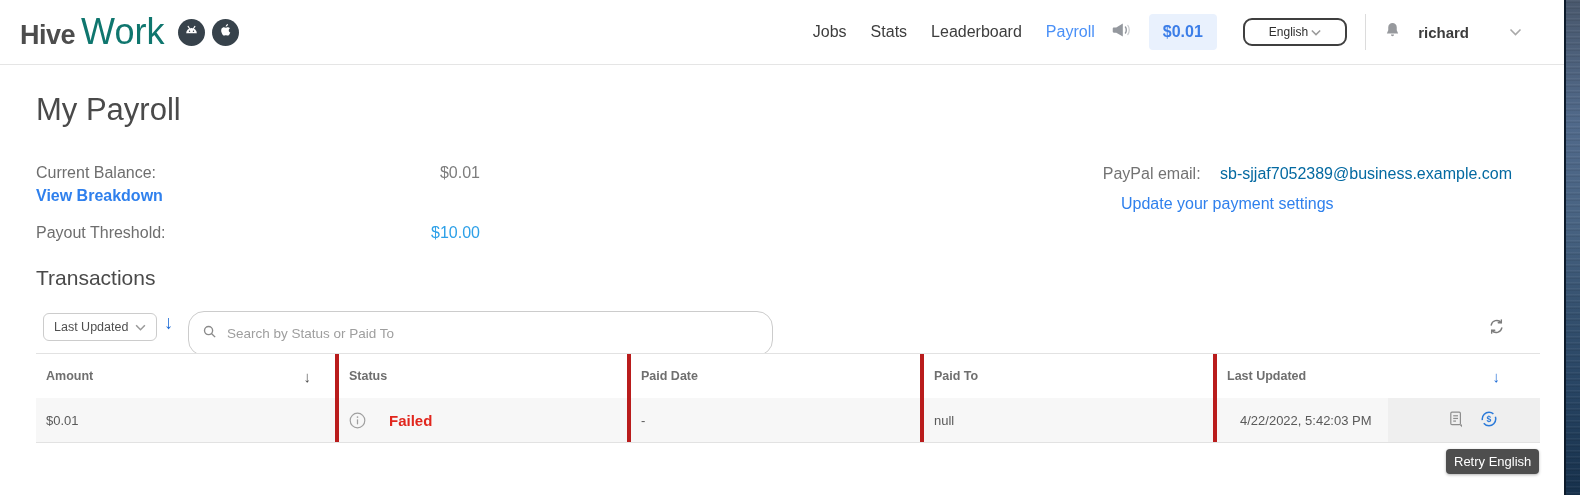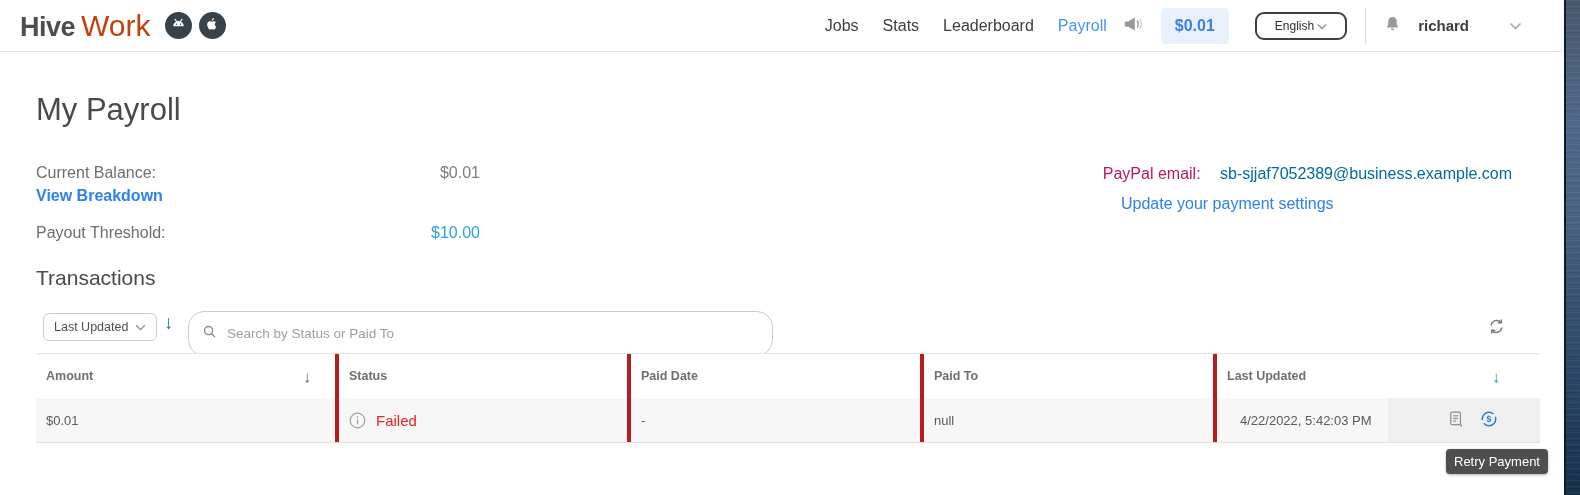--- a/index.html
+++ b/index.html
@@ -1,50 +1,50 @@
 <!DOCTYPE html>
 <html><head>
 <meta charset="utf-8">
 <style>
   html,body{margin:0;padding:0;background:#fff;}
   #app{position:relative;width:1580px;height:495px;background:#fff;overflow:hidden;
        font-family:"Liberation Sans",sans-serif;}
 
   
-  .navbar{position:absolute;left:0;top:0;width:1564px;height:52px;background:#fff;
+  .navbar{position:absolute;left:0;top:0;width:1564px;height:65px;background:#fff;
           border-bottom:1px solid #e5e5e5;display:flex;align-items:center;box-sizing:border-box;}
   .brand{display:flex;align-items:baseline;margin-left:20px;cursor:pointer;}
   .brand-bold{font-size:27px;font-weight:700;color:#4d4d4d;letter-spacing:-.5px;}
-  .brand-light{font-size:30px;font-weight:300;color:#c2410c;margin-left:6px;}
+  .brand-light{font-size:36px;font-weight:300;color:#0f766e;margin-left:6px;}
   .app-badges{display:flex;gap:7px;margin-left:14px;align-items:center;}
   .badge-circle{width:27px;height:27px;border-radius:50%;background:#37424b;display:flex;
                 align-items:center;justify-content:center;cursor:pointer;}
   .nav-right{margin-left:auto;display:flex;align-items:center;margin-right:42px;}
   .nav-link{font-size:16px;color:#3d3d3d;margin-left:24px;cursor:pointer;white-space:nowrap;}
   .nav-link.active{color:#4a90f7;}
   .megaphone-wrap{margin-left:16px;display:flex;align-items:center;cursor:pointer;}
   .balance-badge{margin-left:17px;background:#e9f1fd;color:#3c7ee8;font-weight:700;font-size:16px;
                  padding:9px 14px;border-radius:4px;cursor:pointer;}
-  .lang-btn{margin-left:26px;border:2px solid #3f3f3f;border-radius:9px;padding:5px 18px;
+  .lang-btn{margin-left:26px;border:2px solid #3f3f3f;border-radius:9px;padding:5px 24px;
             font-size:12px;color:#2e2e2e;display:flex;align-items:center;gap:3px;cursor:pointer;background:#fff;}
   .nav-divider{width:1px;height:36px;background:#dcdcdc;margin-left:18px;}
   .bell-wrap{margin-left:18px;display:flex;align-items:center;cursor:pointer;}
   .username{margin-left:17px;font-size:15px;font-weight:700;color:#3c3c3c;cursor:pointer;}
   .user-chevron{margin-left:40px;display:flex;align-items:center;cursor:pointer;}
 
   
   .page-title{position:absolute;left:36px;top:92px;font-size:31px;color:#4a4a4a;font-weight:500;}
   .lbl{font-size:16px;color:#6e6e6e;}
   .balance-label{position:absolute;left:36px;top:164px;}
   .balance-value{position:absolute;left:380px;top:164px;width:100px;text-align:right;font-size:16px;color:#7d7d7d;}
   .view-breakdown{position:absolute;left:36px;top:187px;font-size:16px;font-weight:700;color:#2f80ed;cursor:pointer;}
   .threshold-label{position:absolute;left:36px;top:224px;}
   .threshold-value{position:absolute;left:380px;top:224px;width:100px;text-align:right;font-size:16px;color:#2da0e8;}
   .paypal-line{position:absolute;right:68px;top:165px;font-size:16px;}
-  .paypal-line .pl-label{color:#be185d;}
+  .paypal-line .pl-label{color:#737373;}
   .paypal-line .pl-value{color:#0369a1;margin-left:15px;}
   .update-settings{position:absolute;left:1121px;top:195px;font-size:16px;color:#2f80ed;cursor:pointer;}
 
   
   .transactions-title{position:absolute;left:36px;top:266px;font-size:21px;color:#4a4a4a;}
   .sort-select{position:absolute;left:43px;top:313px;width:114px;height:28px;border:1px solid #ccc;
                border-radius:6px;display:flex;align-items:center;justify-content:space-between;
                padding:0 10px;font-size:12.5px;color:#4f4f4f;box-sizing:border-box;background:#fff;cursor:pointer;}
   .sort-arrow-btn{position:absolute;left:164px;top:312px;font-size:19px;font-weight:700;color:#1f6cd6;cursor:pointer;}
   .search-box{position:absolute;left:188px;top:311px;width:585px;height:45px;border:1px solid #ccc;
@@ -57,21 +57,21 @@
   .table{position:absolute;left:36px;top:353px;width:1504px;}
   .thead{display:flex;height:45px;border-top:1px solid #e2e2e2;box-sizing:border-box;background:#fff;}
   .th,.td{box-sizing:border-box;display:flex;align-items:center;padding:0 10px;border-left:4px solid #b91c1c;}
   .th:first-child,.td:first-child{border-left:none;}
   .th{font-size:12.5px;font-weight:700;color:#6f6f6f;}
   .c1{width:299px;gap:8px;} .c2{width:292px;} .c3{width:293px;} .c4{width:293px;} .c5{width:327px;}
   .th-sort{font-size:15px;font-weight:400;color:#4f4f4f;margin-left:auto;margin-right:14px;cursor:pointer;}
   .th-sort.blue{color:#1f6cd6;font-weight:700;margin-right:30px;}
   .trow{display:flex;height:45px;background:#f7f7f7;border-bottom:1px solid #e2e2e2;box-sizing:border-box;}
   .td{font-size:13px;color:#5a5a5a;}
-  .status-cell{gap:10px;}
+  .status-cell{gap:23px;font-weight:bold;}
   .failed-text{font-size:15px;color:#e1261d;}
   .td-last{position:relative;padding-left:23px;}
   .actions-panel{position:absolute;right:0;top:0;bottom:0;width:152px;background:#efefef;
                  display:flex;align-items:center;justify-content:flex-end;gap:16px;padding-right:42px;box-sizing:border-box;}
   .action-icon{display:flex;align-items:center;cursor:pointer;}
 
   
   .tooltip{position:absolute;left:1446px;top:449px;background:#4e4e4e;color:#fff;font-size:13px;
            padding:5px 8px;border-radius:4px;box-shadow:0 1px 3px rgba(0,0,0,.3);white-space:nowrap;}
 
@@ -263,17 +263,17 @@
                 <circle cx="12" cy="12" r="9" fill="none" stroke="#2b7ad9" stroke-width="2" stroke-dasharray="22 4.5"></circle>
                 <text x="12" y="16.2" font-size="11.5" font-weight="bold" fill="#2b7ad9" text-anchor="middle" font-family="Liberation Sans, sans-serif">$</text>
               </svg>
             </span>
           </span>
         </div>
       </div>
     </div>
   </div>
 
-  <div class="tooltip">Retry Payment</div>
+  <div class="tooltip">Retry English</div>
 
   <div class="bg-strip"></div>
 
 </div>
 
 </body></html>

